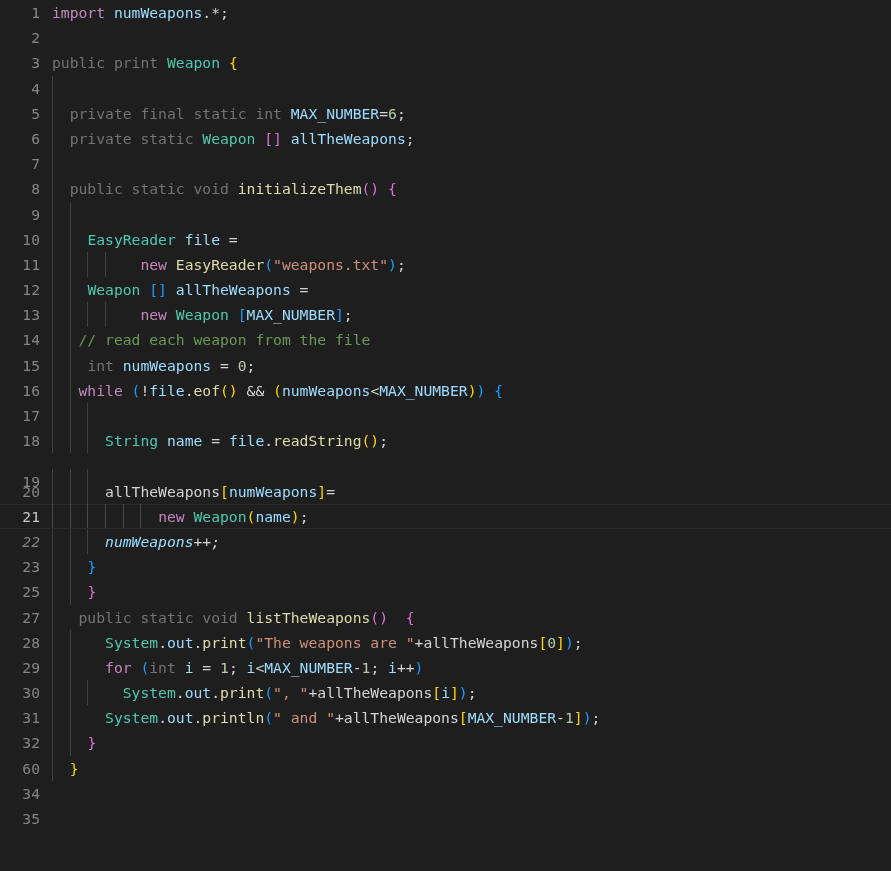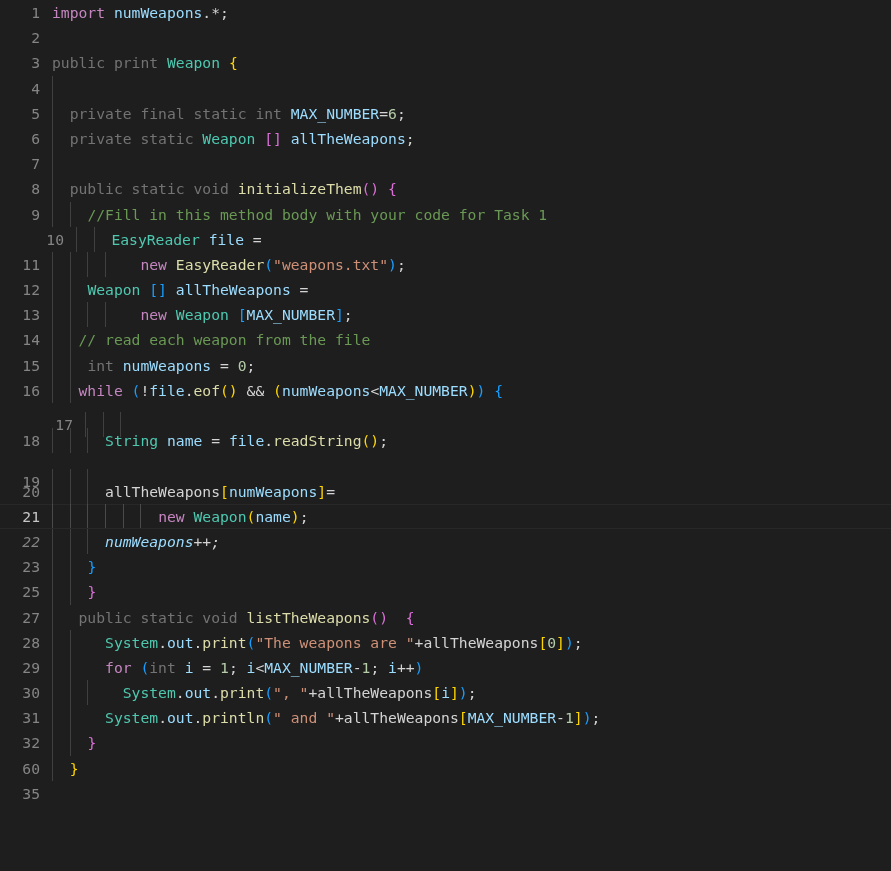--- a/index.html
+++ b/index.html
@@ -95,37 +95,38 @@
 
 <div id="editor">
     <div class="line" style="top: 0px;"><span class="ln">1</span><span class="code"><span class="ctl">import </span><span class="var">numWeapons</span><span class="plain">.*;</span></span></div>
     <div class="line" style="top: 0px;"><span class="ln">2</span><span class="code"></span></div>
     <div class="line" style="top: 0px;"><span class="ln">3</span><span class="code"><span class="kw">public </span><span class="kw">print </span><span class="type">Weapon</span><span class="plain"> </span><span class="b0">{</span></span></div>
     <div class="line" style="top: 0px;"><div class="guides"><div class="g" style="left: 0px;"></div></div><span class="ln">4</span><span class="code"></span></div>
     <div class="line" style="top: 0px;"><div class="guides"><div class="g" style="left: 0px;"></div></div><span class="ln">5</span><span class="code"><span class="plain">  </span><span class="kw">private </span><span class="kw">final </span><span class="kw">static </span><span class="kw">int </span><span class="var">MAX_NUMBER</span><span class="plain">=</span><span class="num">6</span><span class="plain">;</span></span></div>
     <div class="line" style="top: 0px;"><div class="guides"><div class="g" style="left: 0px;"></div></div><span class="ln">6</span><span class="code"><span class="plain">  </span><span class="kw">private </span><span class="kw">static </span><span class="type">Weapon</span><span class="plain"> </span><span class="b1">[]</span><span class="plain"> </span><span class="var">allTheWeapons</span><span class="plain">;</span></span></div>
     <div class="line" style="top: 0px;"><div class="guides"><div class="g" style="left: 0px;"></div></div><span class="ln">7</span><span class="code"></span></div>
     <div class="line" style="top: 0px;"><div class="guides"><div class="g" style="left: 0px;"></div></div><span class="ln">8</span><span class="code"><span class="plain">  </span><span class="kw">public </span><span class="kw">static </span><span class="kw">void </span><span class="fn">initializeThem</span><span class="b1">()</span><span class="plain"> </span><span class="b1">{</span></span></div>
-    <div class="line" style="top: 0px;"><div class="guides"><div class="g" style="left: 0px;"></div><div class="g" style="left: 17.64px;"></div></div><span class="ln">9</span><span class="code"><span class="plain">    </span><span class="com">//Fill in this method body with your code for Task 1</span></span></div>
-    <div class="line" style="top: 0px; margin-left: 24px;"><div class="guides"><div class="g" style="left: 0px;"></div><div class="g" style="left: 17.64px;"></div></div><span class="ln">10</span><span class="code"><span class="plain">    </span><span class="type">EasyReader</span><span class="plain"> </span><span class="var">file</span><span class="plain"> =</span></span></div>
+    <div class="line" style="top: 0px;"><div class="guides"><div class="g" style="left: 0px;"></div><div class="g" style="left: 17.64px;"></div></div><span class="ln">9</span><span class="code"><span class="plain">    </span></span></div>
+    <div class="line" style="top: 0px;"><div class="guides"><div class="g" style="left: 0px;"></div><div class="g" style="left: 17.64px;"></div></div><span class="ln">10</span><span class="code"><span class="plain">    </span><span class="type">EasyReader</span><span class="plain"> </span><span class="var">file</span><span class="plain"> =</span></span></div>
     <div class="line" style="top: 0px;"><div class="guides"><div class="g" style="left: 0px;"></div><div class="g" style="left: 17.64px;"></div><div class="g" style="left: 35.28px;"></div><div class="g" style="left: 52.92px;"></div></div><span class="ln">11</span><span class="code"><span class="plain">          </span><span class="ctl">new </span><span class="fn">EasyReader</span><span class="b2">(</span><span class="str">"weapons.txt"</span><span class="b2">)</span><span class="plain">;</span></span></div>
     <div class="line" style="top: 0px;"><div class="guides"><div class="g" style="left: 0px;"></div><div class="g" style="left: 17.64px;"></div></div><span class="ln">12</span><span class="code"><span class="plain">    </span><span class="type">Weapon</span><span class="plain"> </span><span class="b2">[]</span><span class="plain"> </span><span class="var">allTheWeapons</span><span class="plain"> =</span></span></div>
     <div class="line" style="top: 0px;"><div class="guides"><div class="g" style="left: 0px;"></div><div class="g" style="left: 17.64px;"></div><div class="g" style="left: 35.28px;"></div><div class="g" style="left: 52.92px;"></div></div><span class="ln">13</span><span class="code"><span class="plain">          </span><span class="ctl">new </span><span class="type">Weapon</span><span class="plain"> </span><span class="b2">[</span><span class="var">MAX_NUMBER</span><span class="b2">]</span><span class="plain">;</span></span></div>
     <div class="line" style="top: 0px;"><div class="guides"><div class="g" style="left: 0px;"></div><div class="g" style="left: 17.64px;"></div></div><span class="ln">14</span><span class="code"><span class="plain">   </span><span class="com">// read each weapon from the file</span></span></div>
     <div class="line" style="top: 0px;"><div class="guides"><div class="g" style="left: 0px;"></div><div class="g" style="left: 17.64px;"></div></div><span class="ln">15</span><span class="code"><span class="plain">    </span><span class="kw">int </span><span class="var">numWeapons</span><span class="plain"> = </span><span class="num">0</span><span class="plain">;</span></span></div>
     <div class="line" style="top: 0px;"><div class="guides"><div class="g" style="left: 0px;"></div><div class="g" style="left: 17.64px;"></div></div><span class="ln">16</span><span class="code"><span class="plain">   </span><span class="ctl">while </span><span class="b2">(</span><span class="plain">!</span><span class="var">file</span><span class="plain">.</span><span class="fn">eof</span><span class="b0">()</span><span class="plain"> &amp;&amp; </span><span class="b0">(</span><span class="var">numWeapons</span><span class="plain">&lt;</span><span class="var">MAX_NUMBER</span><span class="b0">)</span><span class="b2">)</span><span class="plain"> </span><span class="b2">{</span></span></div>
-    <div class="line" style="top: 9px; margin-left: 33px;"><div class="guides"><div class="g" style="left: 0px;"></div><div class="g" style="left: 17.64px;"></div><div class="g" style="left: 35.28px;"></div></div><span class="ln">17</span><span class="code"></span></div>
+    <div class="line" style="top: 0px;"><div class="guides"><div class="g" style="left: 0px;"></div><div class="g" style="left: 17.64px;"></div><div class="g" style="left: 35.28px;"></div></div><span class="ln">17</span><span class="code"></span></div>
     <div class="line" style="top: 0px;"><div class="guides"><div class="g" style="left: 0px;"></div><div class="g" style="left: 17.64px;"></div><div class="g" style="left: 35.28px;"></div></div><span class="ln">18</span><span class="code"><span class="plain">      </span><span class="type">String</span><span class="plain"> </span><span class="var">name</span><span class="plain"> = </span><span class="var">file</span><span class="plain">.</span><span class="fn">readString</span><span class="b0">()</span><span class="plain">;</span></span></div>
     <div class="line" style="top: 16px; padding-left: 8px;"><div class="guides"><div class="g" style="left: 0px;"></div><div class="g" style="left: 17.64px;"></div><div class="g" style="left: 35.28px;"></div></div><span class="ln">19</span><span class="code"></span></div>
     <div class="line" style="top: 0px;"><div class="guides"><div class="g" style="left: 0px;"></div><div class="g" style="left: 17.64px;"></div><div class="g" style="left: 35.28px;"></div></div><span class="ln">20</span><span class="code"><span class="plain">      </span><span class="plain">allTheWeapons</span><span class="b0">[</span><span class="var">numWeapons</span><span class="b0">]</span><span class="plain">=</span></span></div>
     <div class="line active" style="top: 0px;"><div class="guides"><div class="g" style="left: 0px;"></div><div class="g" style="left: 17.64px;"></div><div class="g" style="left: 35.28px;"></div><div class="g" style="left: 52.92px;"></div><div class="g" style="left: 70.56px;"></div><div class="g" style="left: 88.2px;"></div></div><span class="ln">21</span><span class="code"><span class="plain">            </span><span class="ctl">new </span><span class="type">Weapon</span><span class="b0">(</span><span class="var">name</span><span class="b0">)</span><span class="plain">;</span></span></div>
     <div class="line" style="top: 0px; font-style: italic;"><div class="guides"><div class="g" style="left: 0px;"></div><div class="g" style="left: 17.64px;"></div><div class="g" style="left: 35.28px;"></div></div><span class="ln">22</span><span class="code"><span class="plain">      </span><span class="var">numWeapons</span><span class="plain">++;</span></span></div>
     <div class="line" style="top: 0px;"><div class="guides"><div class="g" style="left: 0px;"></div><div class="g" style="left: 17.64px;"></div></div><span class="ln">23</span><span class="code"><span class="plain">    </span><span class="b2">}</span></span></div>
     <div class="line" style="top: 0px;"><div class="guides"><div class="g" style="left: 0px;"></div><div class="g" style="left: 17.64px;"></div></div><span class="ln">25</span><span class="code"><span class="plain">    </span><span class="b1">}</span></span></div>
     <div class="line" style="top: 0px;"><div class="guides"><div class="g" style="left: 0px;"></div></div><span class="ln">27</span><span class="code"><span class="plain">   </span><span class="kw">public </span><span class="kw">static </span><span class="kw">void </span><span class="fn">listTheWeapons</span><span class="b1">()</span><span class="plain">  </span><span class="b1">{</span></span></div>
     <div class="line" style="top: 0px;"><div class="guides"><div class="g" style="left: 0px;"></div><div class="g" style="left: 17.64px;"></div></div><span class="ln">28</span><span class="code"><span class="plain">      </span><span class="type">System</span><span class="plain">.</span><span class="var">out</span><span class="plain">.</span><span class="fn">print</span><span class="b2">(</span><span class="str">"The weapons are "</span><span class="plain">+</span><span class="plain">allTheWeapons</span><span class="b0">[</span><span class="num">0</span><span class="b0">]</span><span class="b2">)</span><span class="plain">;</span></span></div>
     <div class="line" style="top: 0px;"><div class="guides"><div class="g" style="left: 0px;"></div><div class="g" style="left: 17.64px;"></div></div><span class="ln">29</span><span class="code"><span class="plain">      </span><span class="ctl">for </span><span class="b2">(</span><span class="kw">int </span><span class="var">i</span><span class="plain"> = </span><span class="num">1</span><span class="plain">; </span><span class="var">i</span><span class="plain">&lt;</span><span class="var">MAX_NUMBER</span><span class="plain">-</span><span class="num">1</span><span class="plain">; </span><span class="var">i</span><span class="plain">++</span><span class="b2">)</span></span></div>
     <div class="line" style="top: 0px;"><div class="guides"><div class="g" style="left: 0px;"></div><div class="g" style="left: 17.64px;"></div><div class="g" style="left: 35.28px;"></div></div><span class="ln">30</span><span class="code"><span class="plain">        </span><span class="type">System</span><span class="plain">.</span><span class="var">out</span><span class="plain">.</span><span class="fn">print</span><span class="b2">(</span><span class="str">", "</span><span class="plain">+</span><span class="plain">allTheWeapons</span><span class="b0">[</span><span class="var">i</span><span class="b0">]</span><span class="b2">)</span><span class="plain">;</span></span></div>
     <div class="line" style="top: 0px;"><div class="guides"><div class="g" style="left: 0px;"></div><div class="g" style="left: 17.64px;"></div></div><span class="ln">31</span><span class="code"><span class="plain">      </span><span class="type">System</span><span class="plain">.</span><span class="var">out</span><span class="plain">.</span><span class="fn">println</span><span class="b2">(</span><span class="str">" and "</span><span class="plain">+</span><span class="plain">allTheWeapons</span><span class="b0">[</span><span class="var">MAX_NUMBER</span><span class="plain">-</span><span class="num">1</span><span class="b0">]</span><span class="b2">)</span><span class="plain">;</span></span></div>
     <div class="line" style="top: 0px;"><div class="guides"><div class="g" style="left: 0px;"></div><div class="g" style="left: 17.64px;"></div></div><span class="ln">32</span><span class="code"><span class="plain">    </span><span class="b1">}</span></span></div>
     <div class="line" style="top: 0px;"><div class="guides"><div class="g" style="left: 0px;"></div></div><span class="ln">60</span><span class="code"><span class="plain">  </span><span class="b0">}</span></span></div>
+    <div class="line" style="top: 0px;"><span class="ln">34</span><span class="code"></span></div>
     <div class="line" style="top: 0px;"><span class="ln">35</span><span class="code"></span></div>
   </div>
 
 </body></html>

